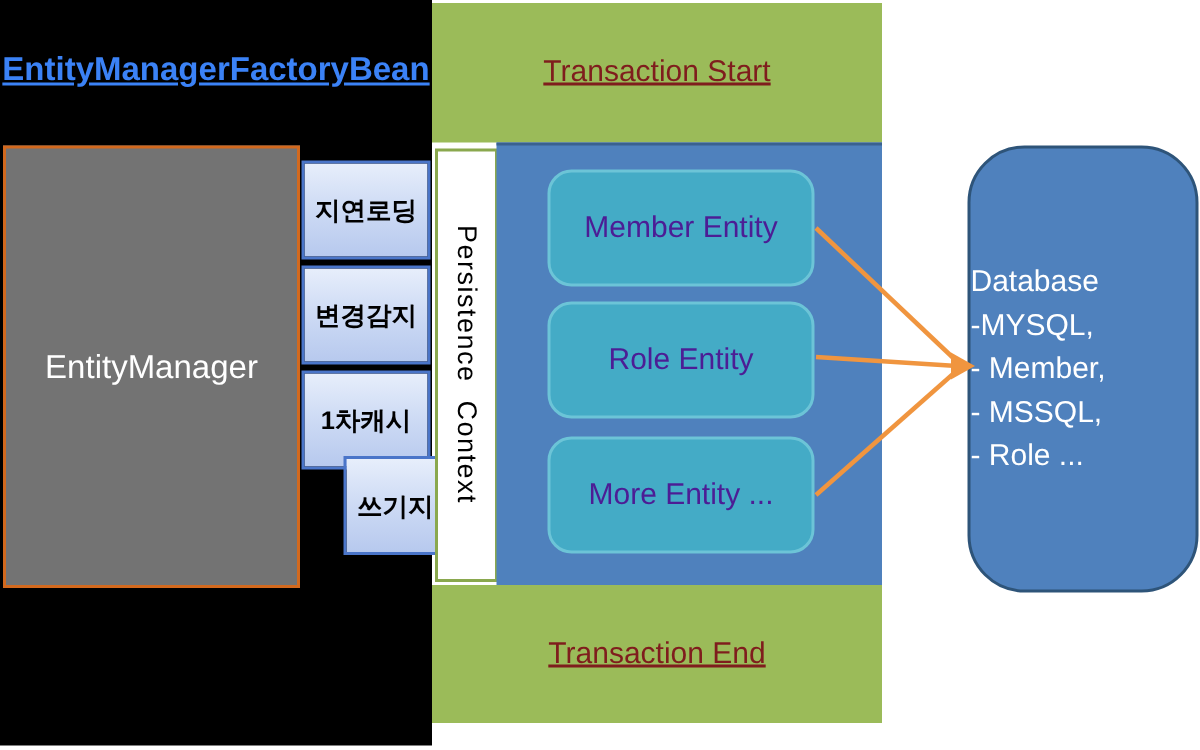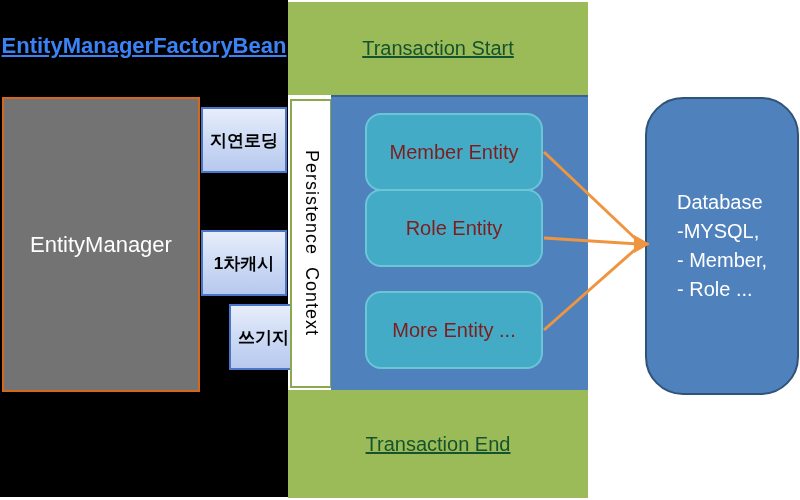--- a/index.html
+++ b/index.html
@@ -65,40 +65,40 @@
     align-items: center;
     justify-content: center;
   }
   .feature-box span {
     color: #000000;
     font-size: 17px;
     font-weight: bold;
   }
   .feature-1 { top: 107px; }
   .feature-2 { top: 177px; }
-  .feature-3 { top: 230px; }
+  .feature-3 { top: 247px; }
   .feature-4 { top: 304px; margin-left: 28px; }
 
   
   .green-band {
     position: absolute;
     left: 288px;
     width: 300px;
     background: #9bbb59;
     display: flex;
     align-items: center;
     justify-content: center;
   }
   .green-band span {
-    color: #14532d;
+    color: #7f1d1d;
     font-size: 20px;
     text-decoration: underline;
   }
   .band-top { top: 2px; height: 93px; }
-  .band-bottom { top: 390px; height: 108px; }
+  .band-bottom { top: 390px; height: 92px; }
 
   
   .white-strip {
     position: absolute;
     left: 290px; top: 99px;
     width: 42px; height: 289px;
     background: #ffffff;
     border: 2px solid #8aa84e;
     box-sizing: border-box;
     display: flex;
@@ -129,39 +129,39 @@
     height: 78px;
     background: #44abc6;
     border: 2px solid #6cc4d7;
     border-radius: 16px;
     box-sizing: border-box;
     display: flex;
     align-items: center;
     justify-content: center;
   }
   .entity-box span {
-    color: #7f1d1d;
+    color: #4c1d95;
     font-size: 20px;
   }
   .entity-1 { top: 16px; }
-  .entity-2 { top: 92px; }
+  .entity-2 { top: 104px; }
   .entity-3 { top: 194px; text-align: center; }
 
   
   .db-box {
     position: absolute;
     left: 645px; top: 97px;
     width: 154px; height: 298px;
     background: #4f81bd;
     border: 2px solid #2e5479;
     border-radius: 38px;
     box-sizing: border-box;
     display: flex;
     align-items: center;
-    justify-content: center;
+    justify-content: flex-start;
   }
   .db-lines {
     color: #ffffff;
     font-size: 20px;
     line-height: 29px;
     text-align: left;
   }
 
   
   .arrows-svg {
@@ -179,20 +179,23 @@
   <div class="black-bg"></div>
   <div class="factory-title">EntityManagerFactoryBean</div>
 
   <div class="orange-box">
     <span>EntityManager</span>
   </div>
 
   <div class="feature-box feature-1">
     <span>지연로딩</span>
   </div>
+  <div class="feature-box feature-2">
+    <span>변경감지</span>
+  </div>
   <div class="feature-box feature-3">
     <span>1차캐시</span>
   </div>
   <div class="feature-box feature-4">
     <span>쓰기지연</span>
   </div>
 
   <div class="green-band band-top">
     <span>Transaction Start</span>
   </div>
@@ -214,20 +217,21 @@
     <div class="entity-box entity-3">
       <span>More Entity ...</span>
     </div>
   </div>
 
   <div class="db-box">
     <div class="db-lines">
       <div>Database</div>
       <div>-MYSQL,</div>
       <div>- Member,</div>
+      <div>- MSSQL,</div>
       <div>- Role ...</div>
     </div>
   </div>
 
   <svg class="arrows-svg" viewBox="0 0 800 500" xmlns="http://www.w3.org/2000/svg">
     <line x1="544" y1="152" x2="638" y2="241" stroke="#f0953f" stroke-width="3"></line>
     <line x1="544" y1="238" x2="638" y2="244" stroke="#f0953f" stroke-width="3"></line>
     <line x1="544" y1="330" x2="638" y2="247" stroke="#f0953f" stroke-width="3"></line>
     <polygon points="650,244 634,235 634,253" fill="#f0953f"></polygon>
   </svg>

